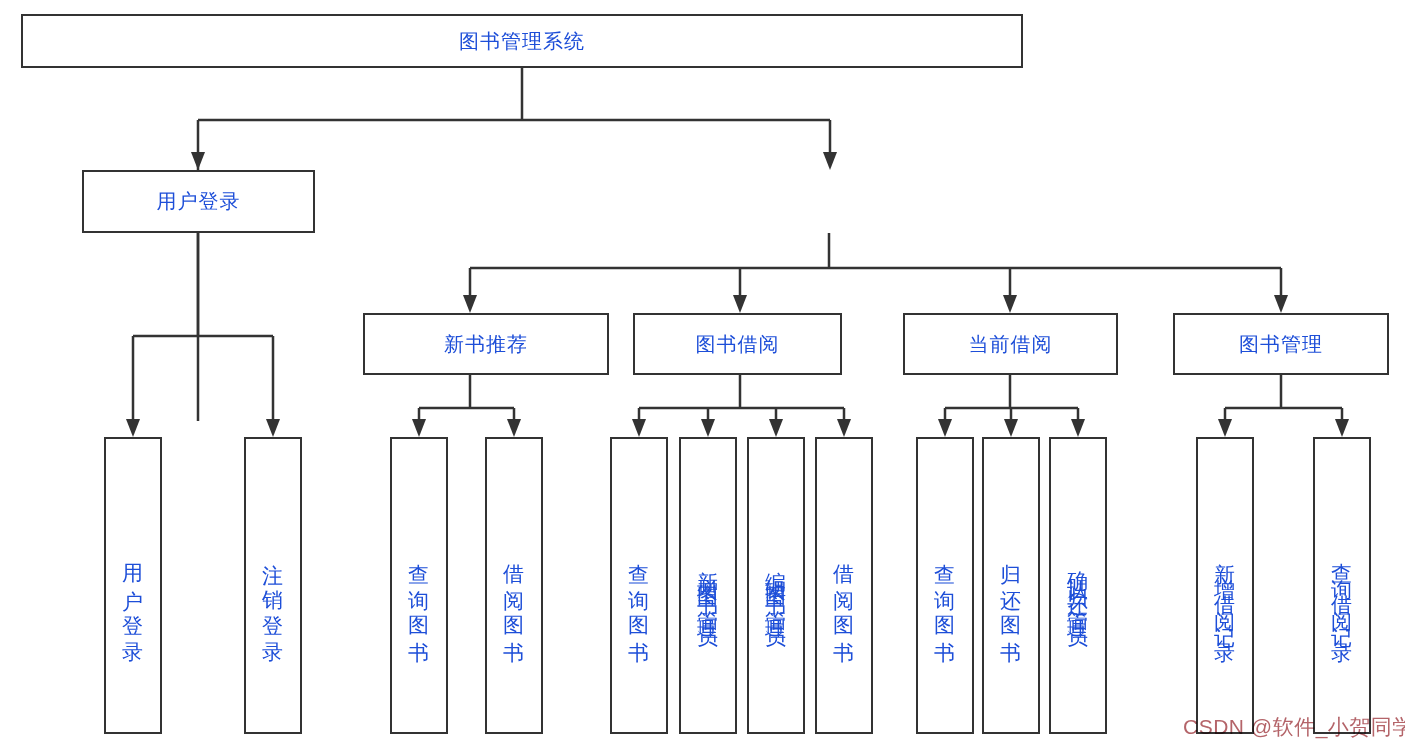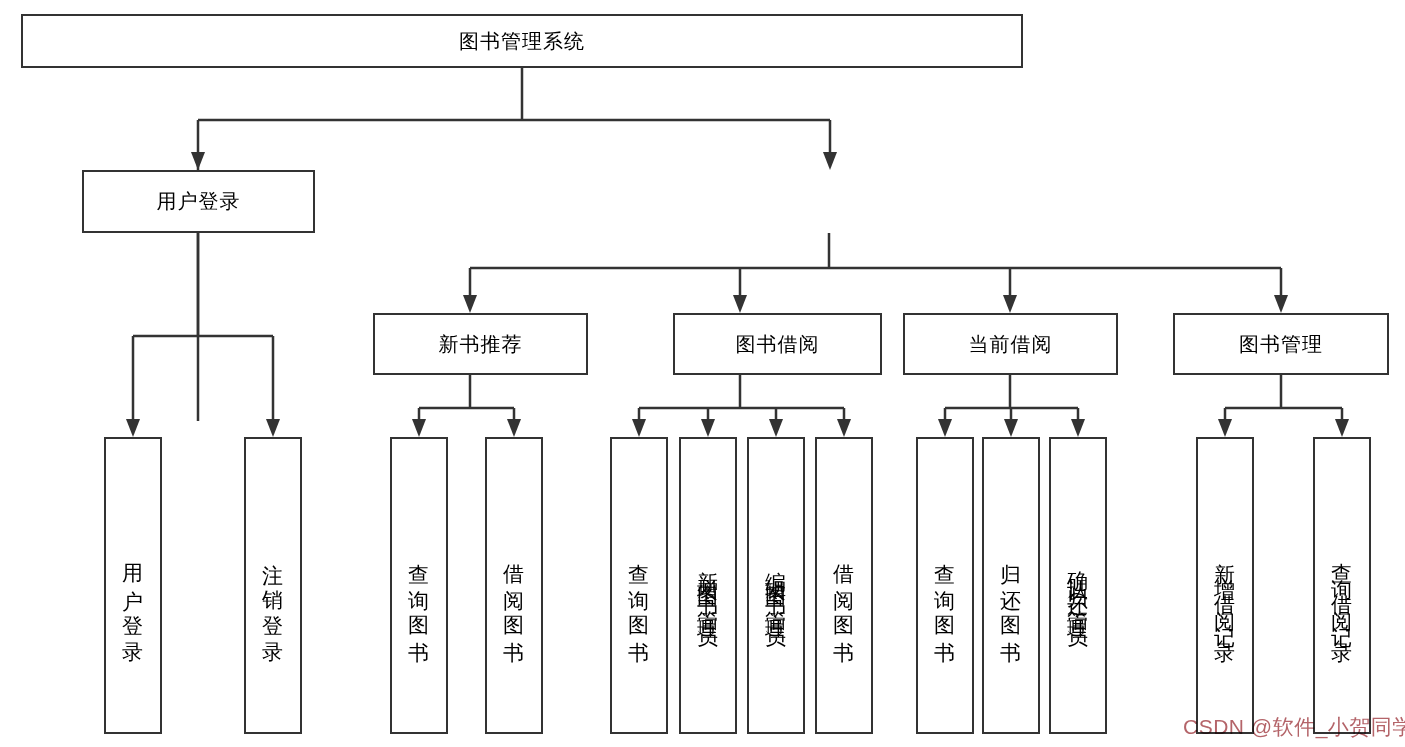--- a/index.html
+++ b/index.html
@@ -30,29 +30,29 @@
     position: absolute;
     box-sizing: border-box;
     background: #ffffff;
     border: 2.5px solid #333333;
     display: flex;
     align-items: center;
     justify-content: center;
     z-index: 2;
     font-size: 20px;
     letter-spacing: 1px;
-    color: #000000;
+    color: #1d4ed8;
   }
   
   .root-box  { left: 21px;  top: 14px;  width: 1002px; height: 54px; }
   .l2a       { left: 82px;  top: 170px; width: 233px;  height: 63px; }
   .l2b       { left: 712px; top: 170px; width: 235px;  height: 63px; }
   .l3        { top: 313px;  height: 62px; }
-  .l3a { left: 373px;  width: 215px; }
-  .l3b { left: 633px;  width: 209px; margin-left: 40px; }
+  .l3a { left: 363px;  width: 246px; }
+  .l3b { left: 633px;  width: 209px; }
   .l3c { left: 903px;  width: 215px; }
   .l3d { left: 1173px; width: 216px; }
   .leaf {
     top: 437px;
     height: 297px;
     width: 58px;
     font-size: 21px;
     letter-spacing: 0;
   }
   .leaf .vlabel {

